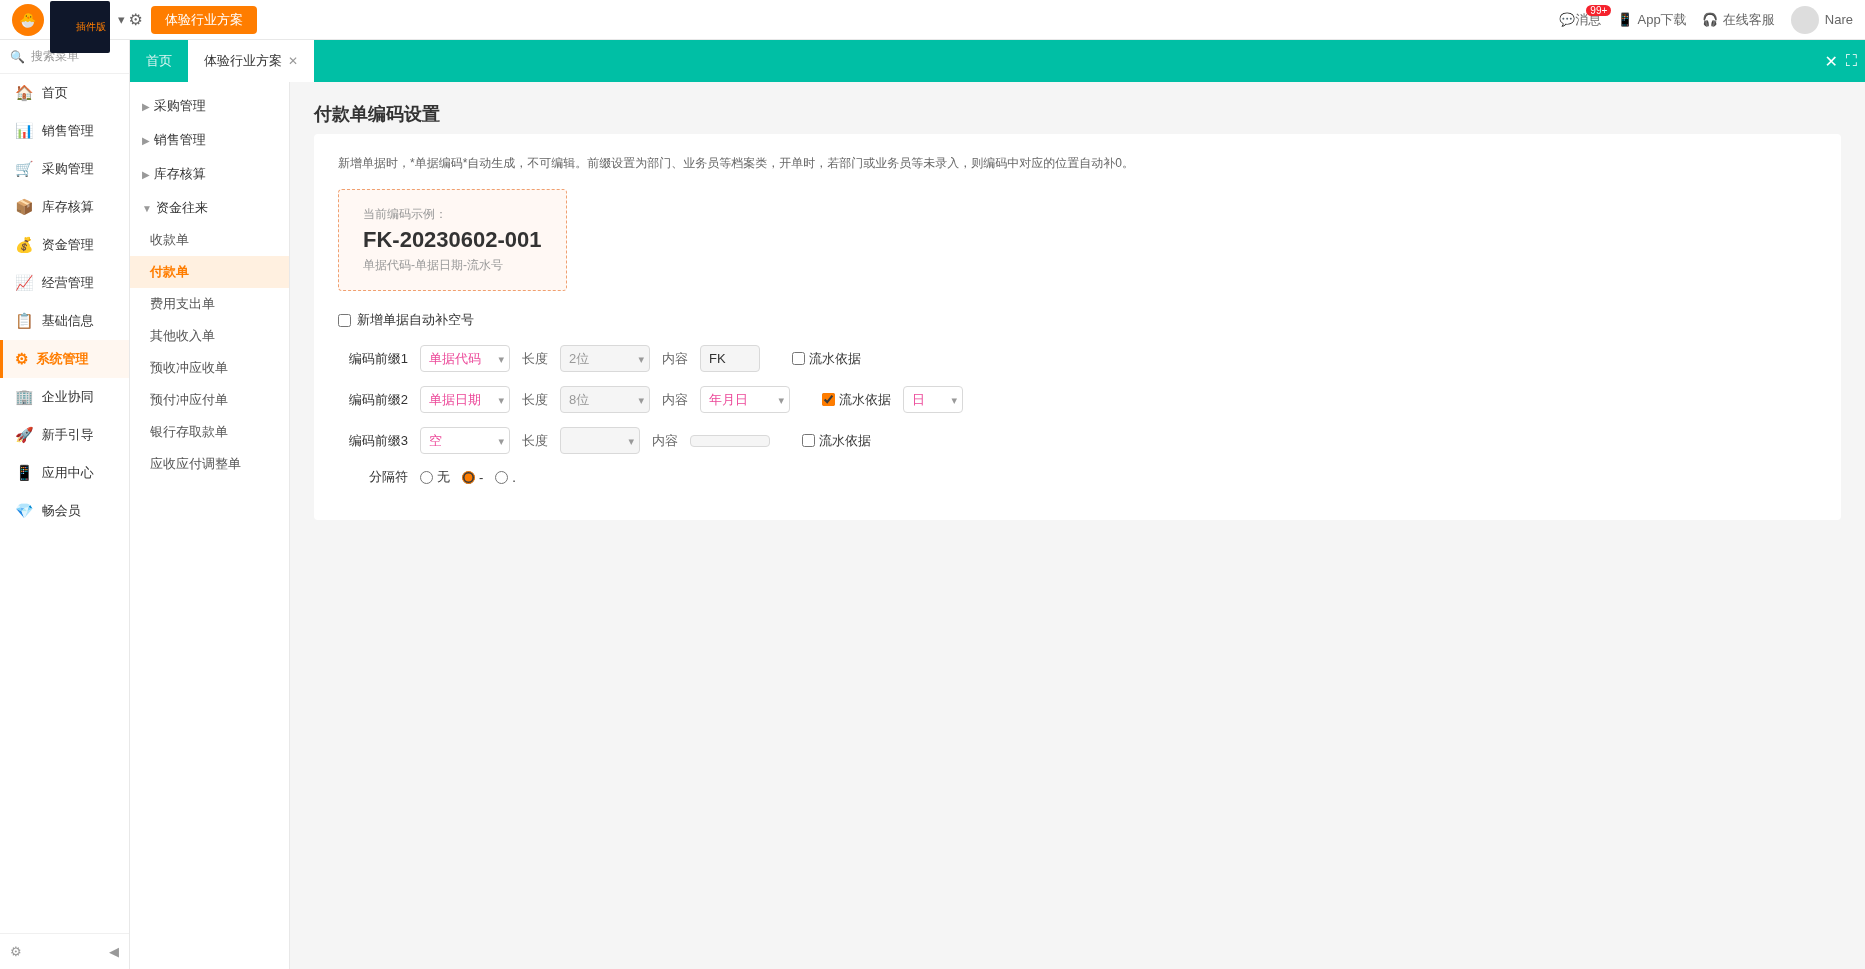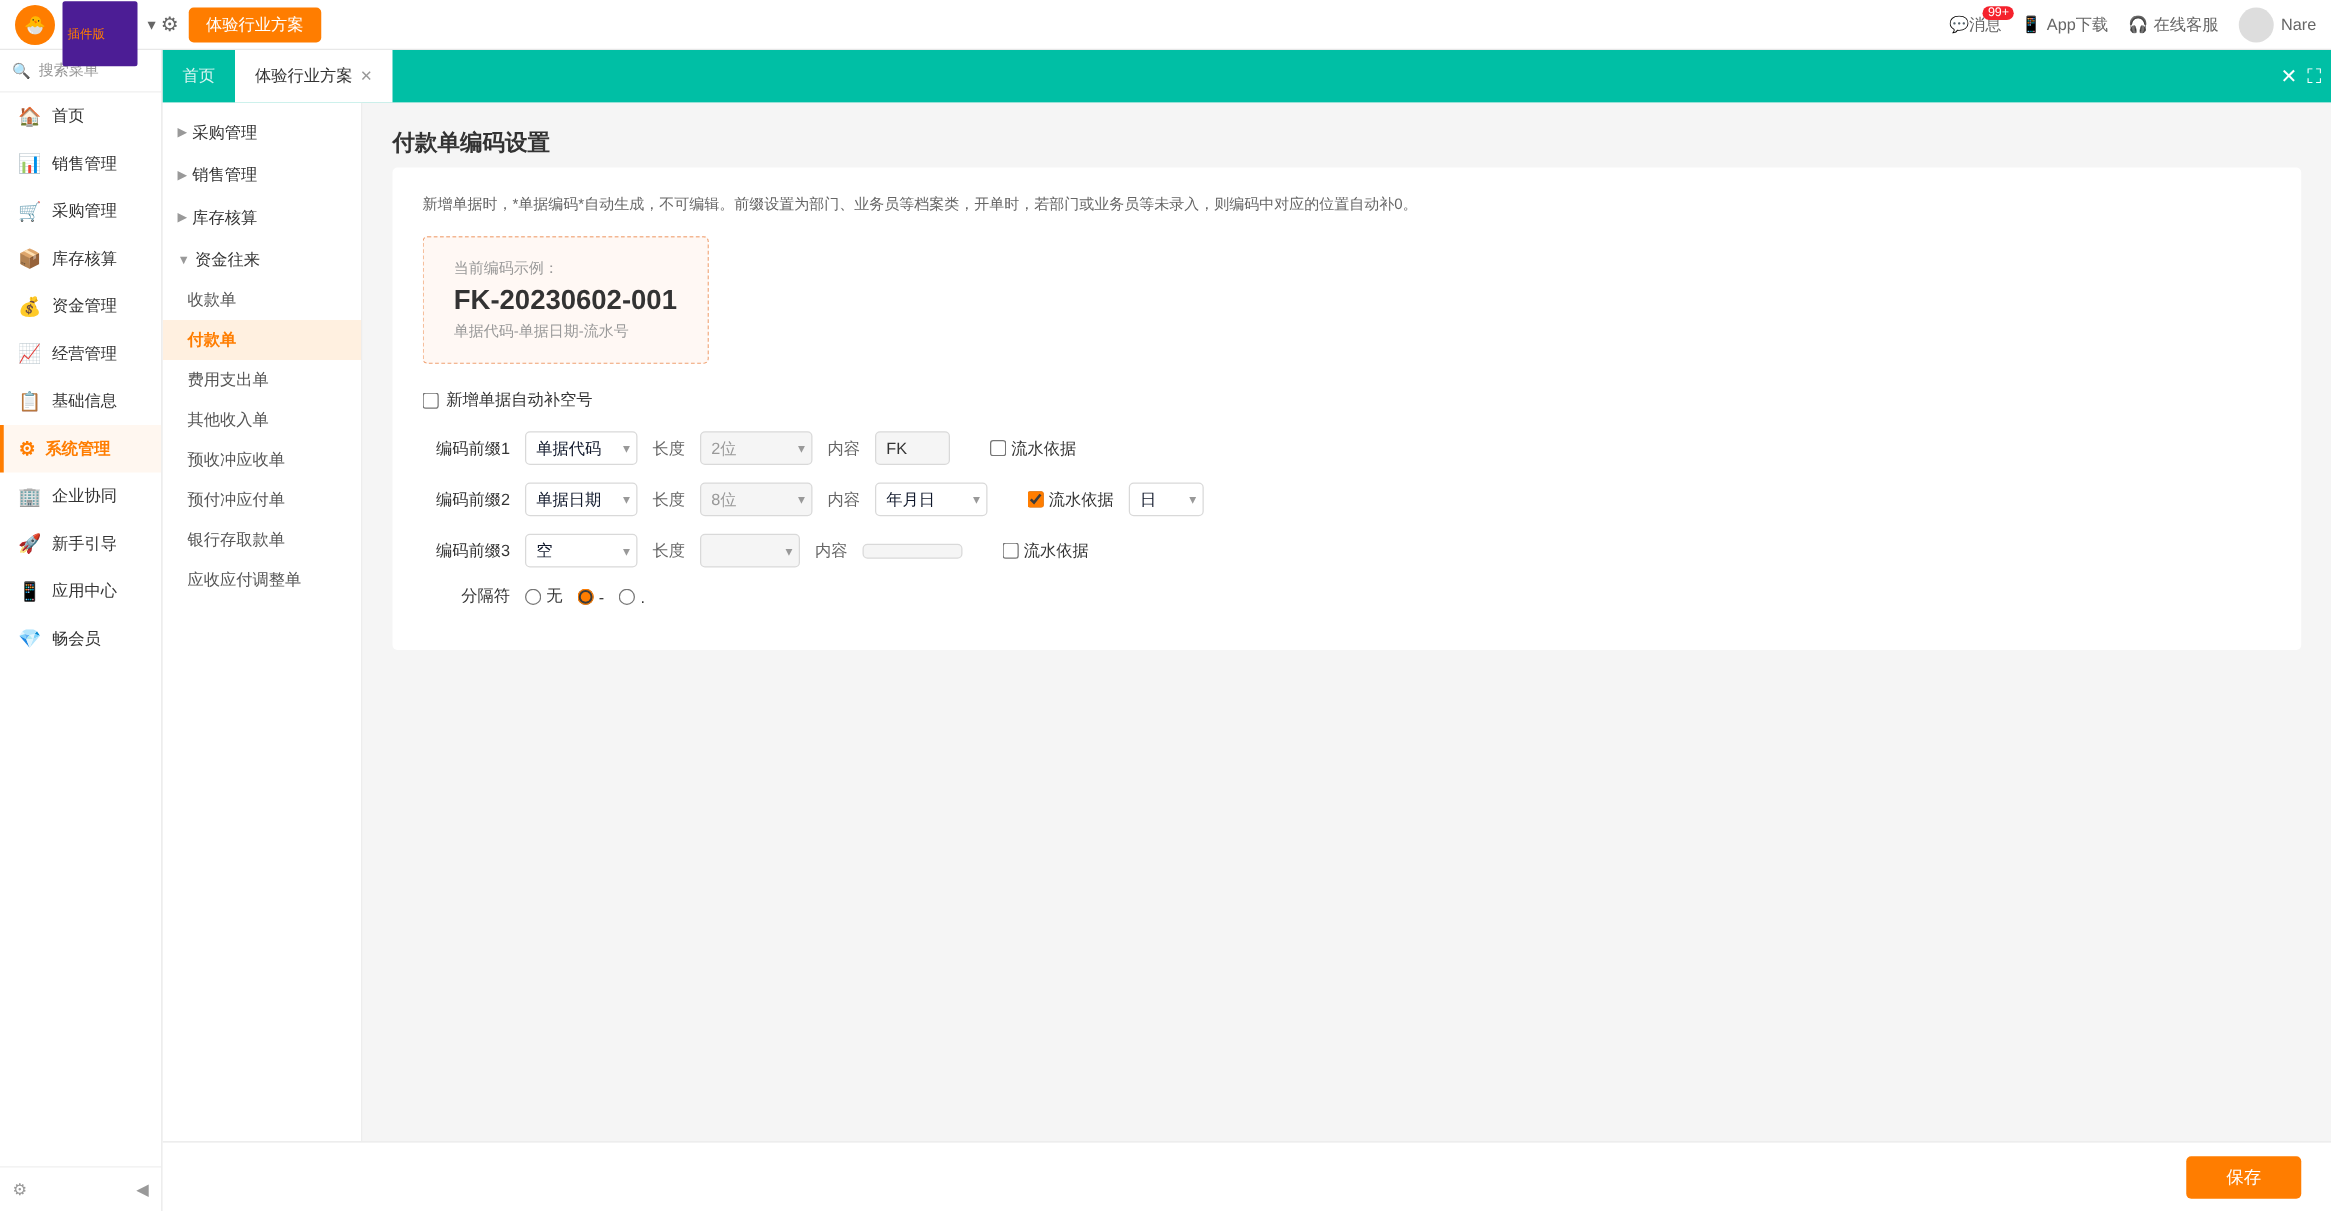--- a/index.html
+++ b/index.html
@@ -15,21 +15,21 @@
       padding: 0 12px;
       justify-content: space-between;
       position: fixed;
       top: 0; left: 0; right: 0;
       z-index: 100;
     }
     .topbar-left { display: flex; align-items: center; gap: 8px; }
     .topbar-logo { display: flex; align-items: center; gap: 6px; }
     .logo-icon { width: 32px; height: 32px; background: #ff7d00; border-radius: 50%; display: flex; align-items: center; justify-content: center; color: #fff; font-size: 14px; font-weight: bold; }
     .logo-text { font-size: 12px; color: #333; line-height: 1.2; }
-    .logo-sub { font-size: 10px; color: #ff7d00; background: #4c1d95; padding: 19px 4px; border-radius: 2px; }
+    .logo-sub { font-size: 10px; color: #ff7d00; background: #0f172a; padding: 19px 4px; border-radius: 2px; text-align: right; }
     .topbar-nav { display: flex; align-items: center; gap: 4px; }
     .topbar-btn-orange {
       background: #ff7d00;
       color: #fff;
       border: none;
       padding: 5px 14px;
       border-radius: 4px;
       cursor: pointer;
       font-size: 13px;
     }
@@ -209,21 +209,21 @@
       align-items: center;
       gap: 12px;
       margin-bottom: 14px;
     }
     .form-label { width: 70px; font-size: 13px; color: #333; text-align: right; flex-shrink: 0; }
     .form-select {
       border: 1px solid #d9d9d9;
       border-radius: 4px;
       padding: 5px 24px 5px 8px;
       font-size: 13px;
-      color: #0f172a;
+      color: #ec4899;
       background: #fff;
       appearance: none;
       -webkit-appearance: none;
       cursor: pointer;
       position: relative;
       min-width: 90px;
     }
     .select-wrap {
       position: relative;
       display: inline-block;
@@ -561,18 +561,15 @@
             </div>
           </div>
 
         </div>
 
         <div class="bottom-bar" style="background:transparent;border-top:none;margin-top:auto;padding:20px 0 0 0;">
         </div>
       </div>
     </div>
 
-    <div class="bottom-bar">
-      <button class="save-btn">保存</button>
-    </div>
 
   </div>
 </div>
 
 </body></html>

